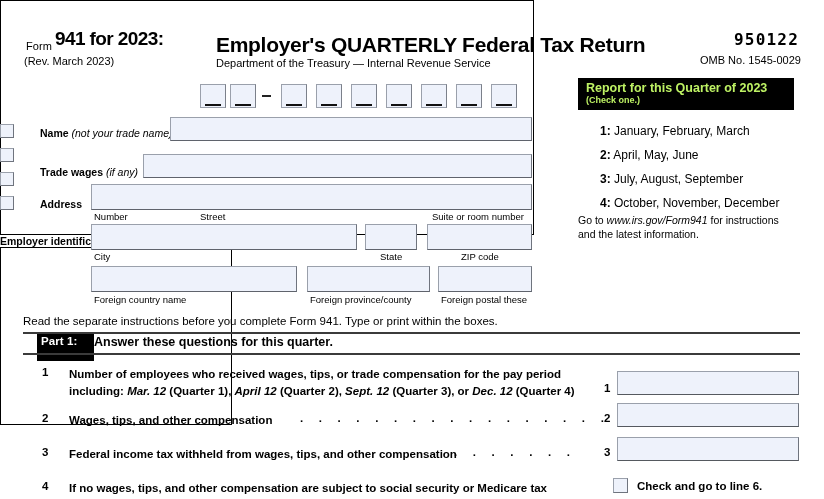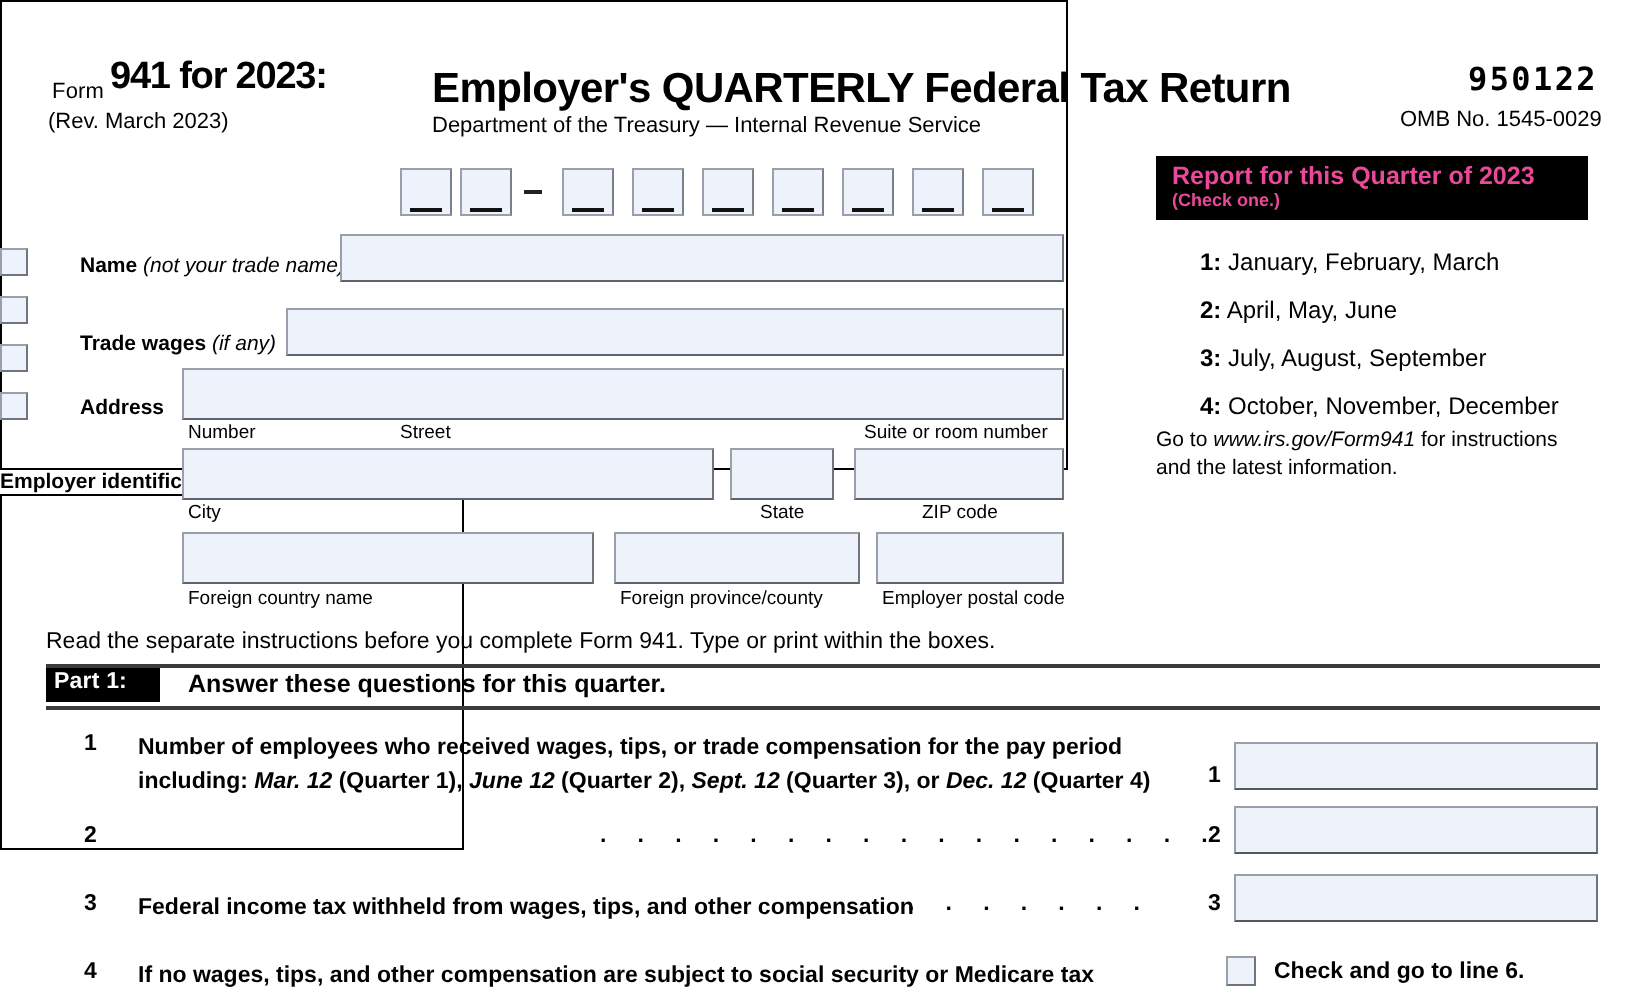--- a/index.html
+++ b/index.html
@@ -116,21 +116,21 @@
     width: 232px; height: 178px;
     border: 1.5px solid #000;
     box-sizing: border-box;
     background: #fff;
   }
   #quarter-head {
     position: absolute;
     left: 578px; top: 78px;
     width: 216px; height: 32px;
     background: #000;
-    color: #ec4899;
+    color: #bef264;
     box-sizing: border-box;
     padding: 3px 0 0 8px;
   }
   #quarter-head .q-title { font-size: 12.5px; font-weight: bold; display:block; line-height: 14px;}
   #quarter-head .q-sub { font-size: 9px; font-weight: bold; display:block; line-height: 11px;}
   .q-check {
     position: absolute;
     width: 14px; height: 14px;
     background: #eef2fb;
     border: 1px solid #9aa0ab;
@@ -154,22 +154,22 @@
     font-size: 11.5px;
   }
   #part1-rule-top {
     position: absolute;
     left: 23px; top: 332px;
     width: 777px; height: 2px;
     background: #3b3b3b;
   }
   #part1-bar {
     position: absolute;
-    left: 23px; top: 334px;
-    width: 57px; height: 17px;
+    left: 37px; top: 334px;
+    width: 57px; height: 27px;
     background: #000;
   }
   #part1-bar span {
     color: #fff;
     font-size: 11.5px;
     font-weight: bold;
     display: block;
     padding: 1px 0 0 4px;
     letter-spacing: .1px;
   }
@@ -301,21 +301,21 @@
   <div class="field" style="left:427px; top:224px; width:105px; height:26px;"></div>
   <div class="sub-label" style="left:94px; top:251px;">City</div>
   <div class="sub-label" style="left:380px; top:251px;">State</div>
   <div class="sub-label" style="left:461px; top:251px;">ZIP code</div>
 
   <div class="field" style="left:91px; top:266px; width:206px; height:26px;"></div>
   <div class="field" style="left:307px; top:266px; width:123px; height:26px;"></div>
   <div class="field" style="left:438px; top:266px; width:94px; height:26px;"></div>
   <div class="sub-label" style="left:94px; top:294px;">Foreign country name</div>
   <div class="sub-label" style="left:310px; top:294px;">Foreign province/county</div>
-  <div class="sub-label" style="left:441px; top:294px;">Employer postal code</div>
+  <div class="sub-label" style="left:441px; top:294px;">Foreign postal these</div>
 
   <div id="quarter-box"></div>
   <div id="quarter-head">
     <span class="q-title">Report for this Quarter of 2023</span>
     <span class="q-sub">(Check one.)</span>
   </div>
 
   <div class="q-check" style="top:124px;"></div>
   <div class="q-text" style="top:124px;">
     <b>1:</b>
@@ -349,26 +349,27 @@
   <div id="part1-rule-top"></div>
   <div id="part1-bar">
     <span>Part 1:</span>
   </div>
   <div class="abs" id="part1-title">Answer these questions for this quarter.</div>
   <div id="part1-rule-bot"></div>
 
   <div class="ln-num" style="left:42px; top:366px;">1</div>
   <div class="ln-text" style="left:69px; top:366px; width:530px;">
     <span>Number of employees who received wages, tips, or trade compensation for the pay period</span><br>
-    <span>including: </span><span class="ital">Mar. 12</span><span> (Quarter 1), </span><span class="ital">June 12</span><span> (Quarter 2), </span><span class="ital">Sept. 12</span><span> (Quarter 3), or </span><span class="ital">Dec. 12</span><span> (Quarter 4)</span>
+    <span>including: </span><span class="ital">Mar. 12</span><span> (Quarter 1), </span><span class="ital">April 12</span><span> (Quarter 2), </span><span class="ital">Sept. 12</span><span> (Quarter 3), or </span><span class="ital">Dec. 12</span><span> (Quarter 4)</span>
   </div>
   <div class="ln-box-num" style="left:604px; top:382px;">1</div>
   <div class="plain-box" style="left:617px; top:371px; width:182px; height:24px;"></div>
 
   <div class="ln-num" style="left:42px; top:412px;">2</div>
+  <div class="ln-text" style="left:69px; top:412px;">Wages, tips, and other compensation</div>
   <div class="leader" style="left:300px; top:412px;">. . . . . . . . . . . . . . . . .</div>
   <div class="ln-box-num" style="left:604px; top:412px;">2</div>
   <div class="money" style="left:617px; top:403px; width:182px; height:24px;"></div>
 
   <div class="ln-num" style="left:42px; top:446px;">3</div>
   <div class="ln-text" style="left:69px; top:446px;">Federal income tax withheld from wages, tips, and other compensation</div>
   <div class="leader" style="left:454px; top:446px;">. . . . . . .</div>
   <div class="ln-box-num" style="left:604px; top:446px;">3</div>
   <div class="money" style="left:617px; top:437px; width:182px; height:24px;"></div>
 

